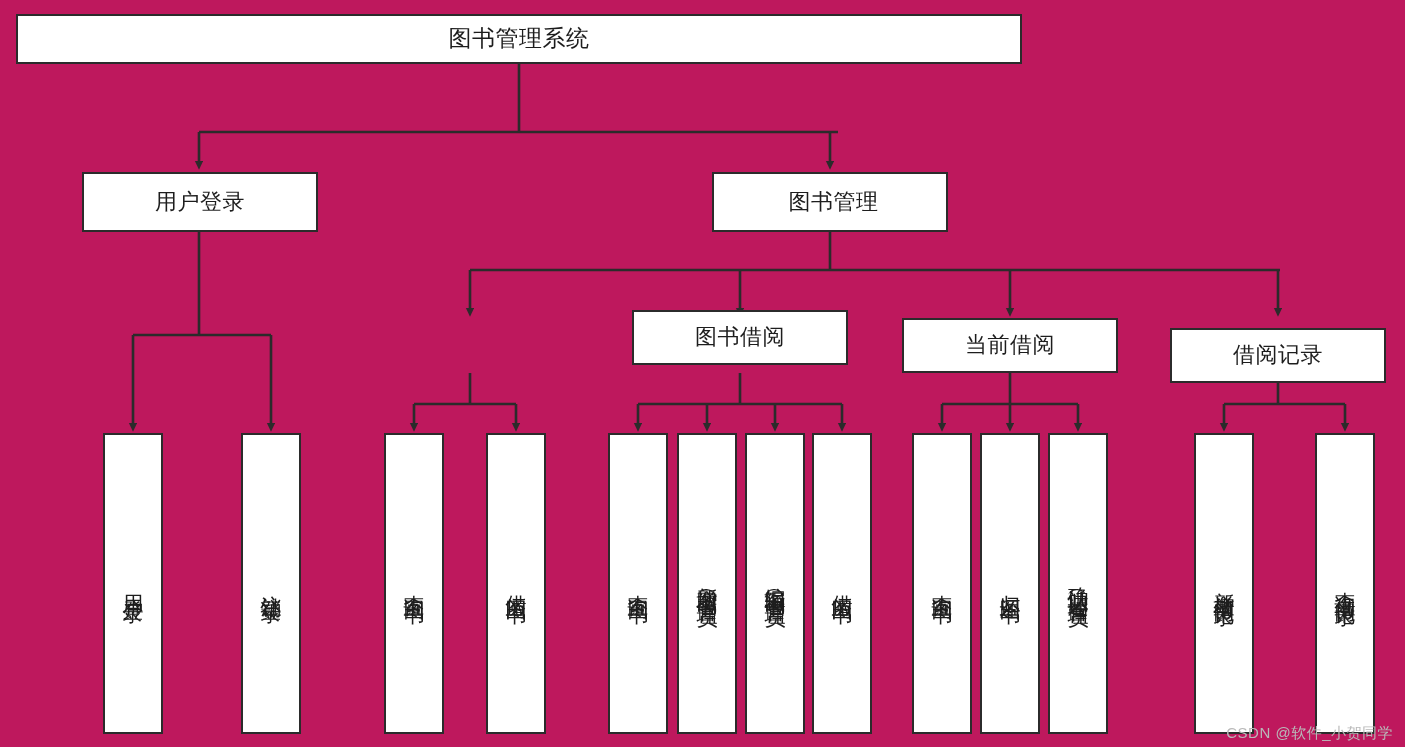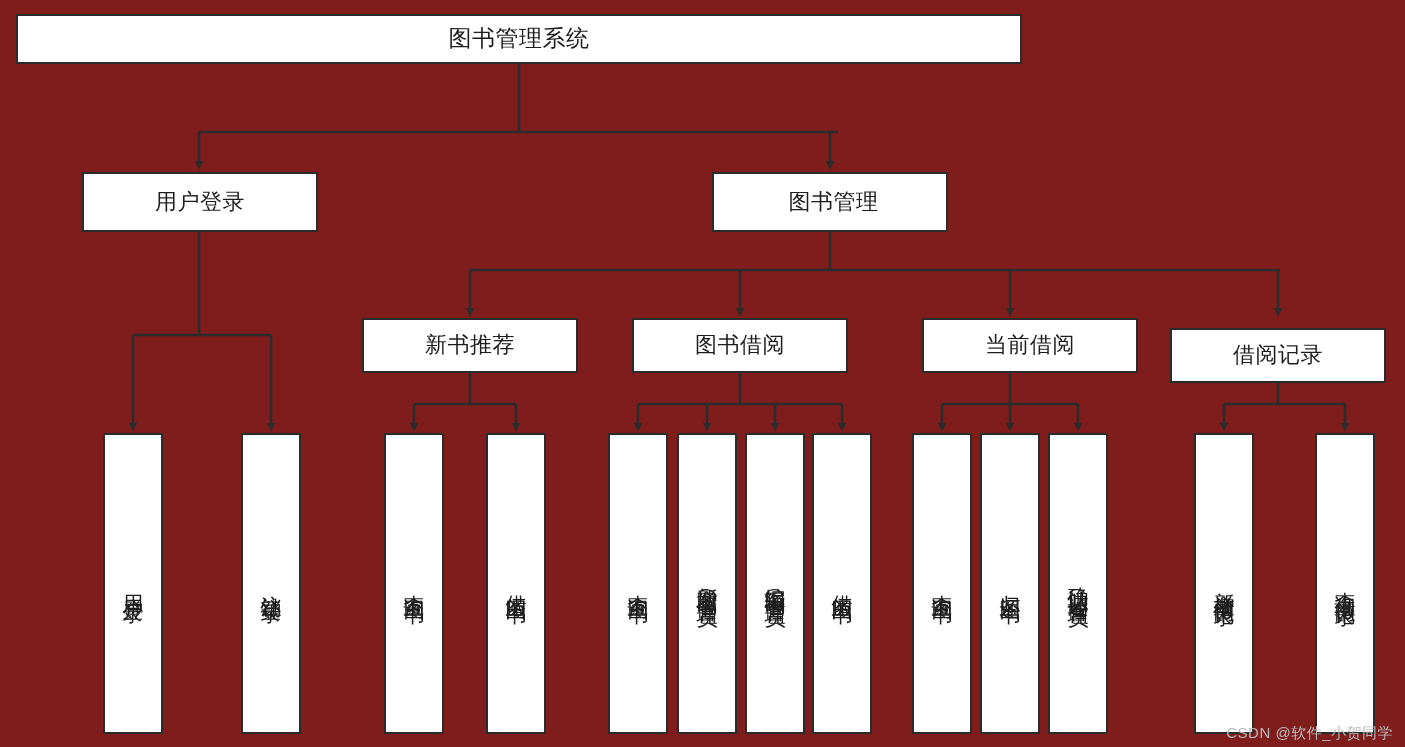--- a/index.html
+++ b/index.html
@@ -5,21 +5,21 @@
 <style>
   html,body{margin:0;padding:0;background:#ffffff;}
   body{
     font-family:"Liberation Sans","DejaVu Sans",sans-serif;
     color:#1d1d1d;
   }
   #canvas{
     position:relative;
     width:1405px;
     height:747px;
-    background:#7f1d1d;
+    background:#be185d;
     overflow:hidden;
     text-decoration:underline;
   }
   #edges{
     position:absolute;
     left:0; top:0;
     width:1405px; height:747px;
     pointer-events:none;
   }
   .node{
@@ -132,29 +132,26 @@
   </div>
 
   <div class="node horiz" style="left:82px; top:172px; width:236px; height:60px;">
     <span class="label">用户登录</span>
   </div>
 
   <div class="node horiz" style="left:712px; top:172px; width:236px; height:60px;padding-left:7px;">
     <span class="label">图书管理</span>
   </div>
 
-  <div class="node horiz" style="left:362px; top:318px; width:216px; height:55px;">
-    <span class="label">新书推荐</span>
-  </div>
-
-  <div class="node horiz" style="left:632px; top:318px; width:216px; height:55px;">
+
+  <div class="node horiz" style="left:632px; top:310px; width:216px; height:55px;">
     <span class="label">图书借阅</span>
   </div>
 
-  <div class="node horiz" style="left:902px; top:318px; width:216px; height:55px;margin-left:20px;">
+  <div class="node horiz" style="left:902px; top:318px; width:216px; height:55px;">
     <span class="label">当前借阅</span>
   </div>
 
   <div class="node horiz" style="left:1170px; top:328px; width:216px; height:55px;">
     <span class="label">借阅记录</span>
   </div>
 
   <div class="node vert" style="left:103px; top:433px; width:60px; height:301px;">
     <span class="label">用户登录</span>
   </div>

